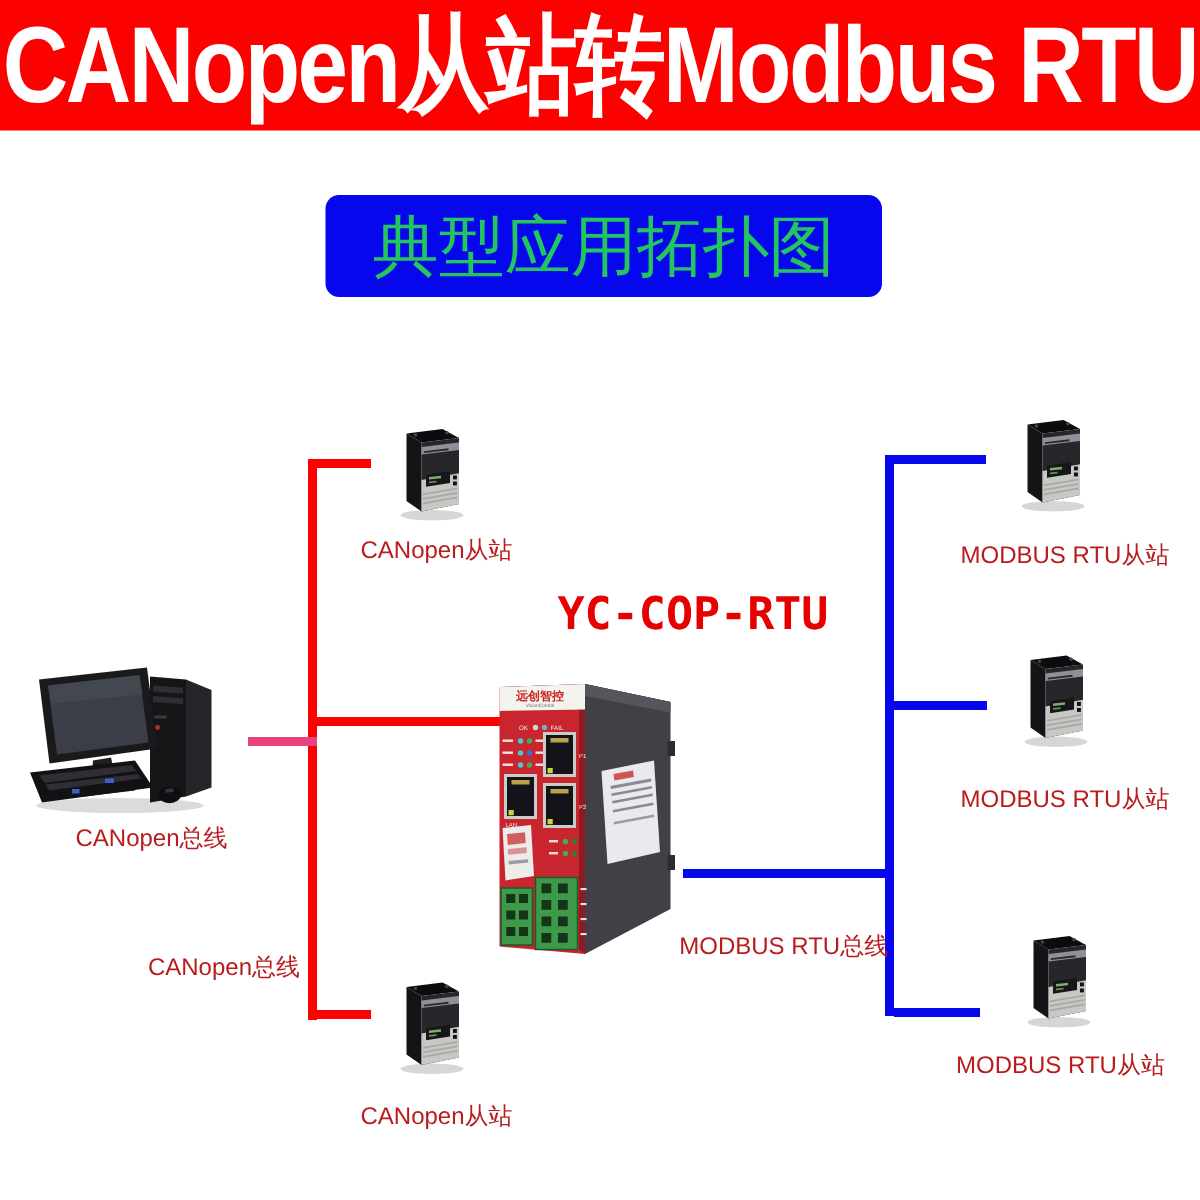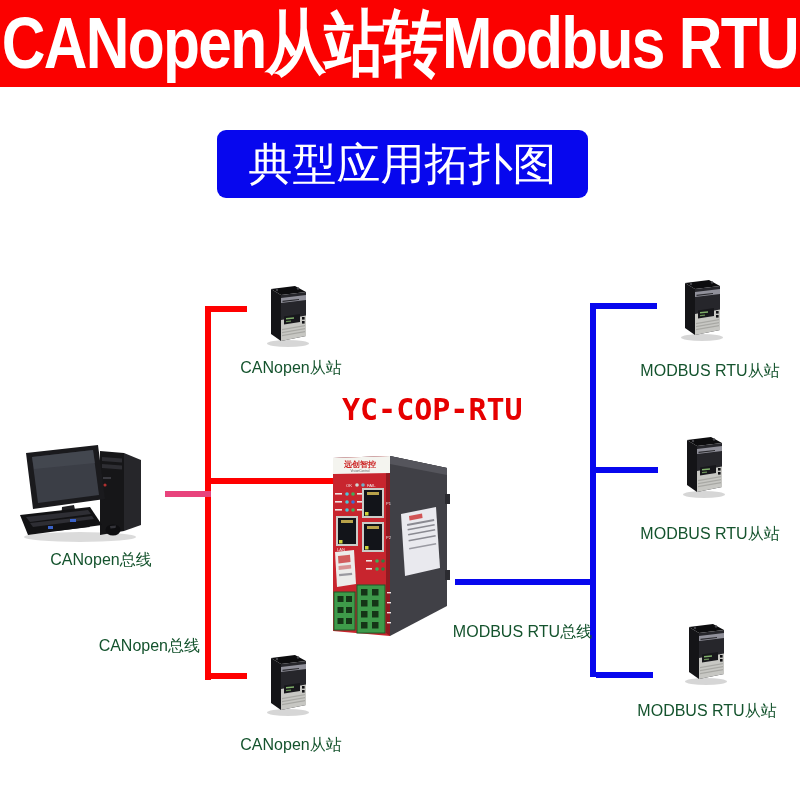--- a/index.html
+++ b/index.html
@@ -11,41 +11,41 @@
   .title-banner .txt{display:inline-block;white-space:nowrap;color:#fff;
     font-weight:bold;font-size:72px;letter-spacing:-2px;
     transform:scaleX(0.84);transform-origin:center;
     font-family:"Liberation Sans",sans-serif;}
   
   .subtitle-banner{position:absolute;left:217px;top:130px;width:371px;height:68px;
     border-radius:9px;display:flex;align-items:center;justify-content:center;}
   .subtitle-banner .txt{font-family:"Liberation Serif",serif;font-size:44px;
     white-space:nowrap;font-weight:normal;}
   
-  .label{position:absolute;font:16px/1.25 "Liberation Sans",sans-serif;color:#14532d;
+  .label{position:absolute;font:16px/1.25 "Liberation Sans",sans-serif;color:#b91c1c;
     white-space:nowrap;}
   .center{text-align:center;}
   .right{text-align:right;}
-  .model-label{position:absolute;left:342px;top:392px;width:240px;
+  .model-label{position:absolute;left:342px;top:392px;width:240px;text-align:center;
     font-family:"DejaVu Sans Mono",monospace;font-weight:bold;font-size:30px;
     letter-spacing:0px;white-space:nowrap;}
   .lines,.dev{position:absolute;}
   .dev svg{display:block;}
 </style>
 </head>
 <body>
 
 <div class="canvas">
 
   <div class="title-banner" style="background:#fb0100;">
     <span class="txt">CANopen从站转Modbus RTU</span>
   </div>
 
   <div class="subtitle-banner" style="background:#0707ee;">
-    <span class="txt" style="color:#ffffff;">典型应用拓扑图</span>
+    <span class="txt" style="color:#22c55e;">典型应用拓扑图</span>
   </div>
 
   <svg class="lines" style="left:0;top:0;" width="800" height="800" shape-rendering="crispEdges">
 
     <g>
       <line x1="208" y1="306" x2="208" y2="680" stroke="#ff0000" stroke-width="6"></line>
       <line x1="205" y1="309" x2="247" y2="309" stroke="#ff0000" stroke-width="6"></line>
       <line x1="208" y1="481" x2="336" y2="481" stroke="#ff0000" stroke-width="6"></line>
       <line x1="205" y1="676" x2="247" y2="676" stroke="#ff0000" stroke-width="6"></line>
       <line x1="165" y1="494" x2="211" y2="494" stroke="#e8437c" stroke-width="6"></line>

